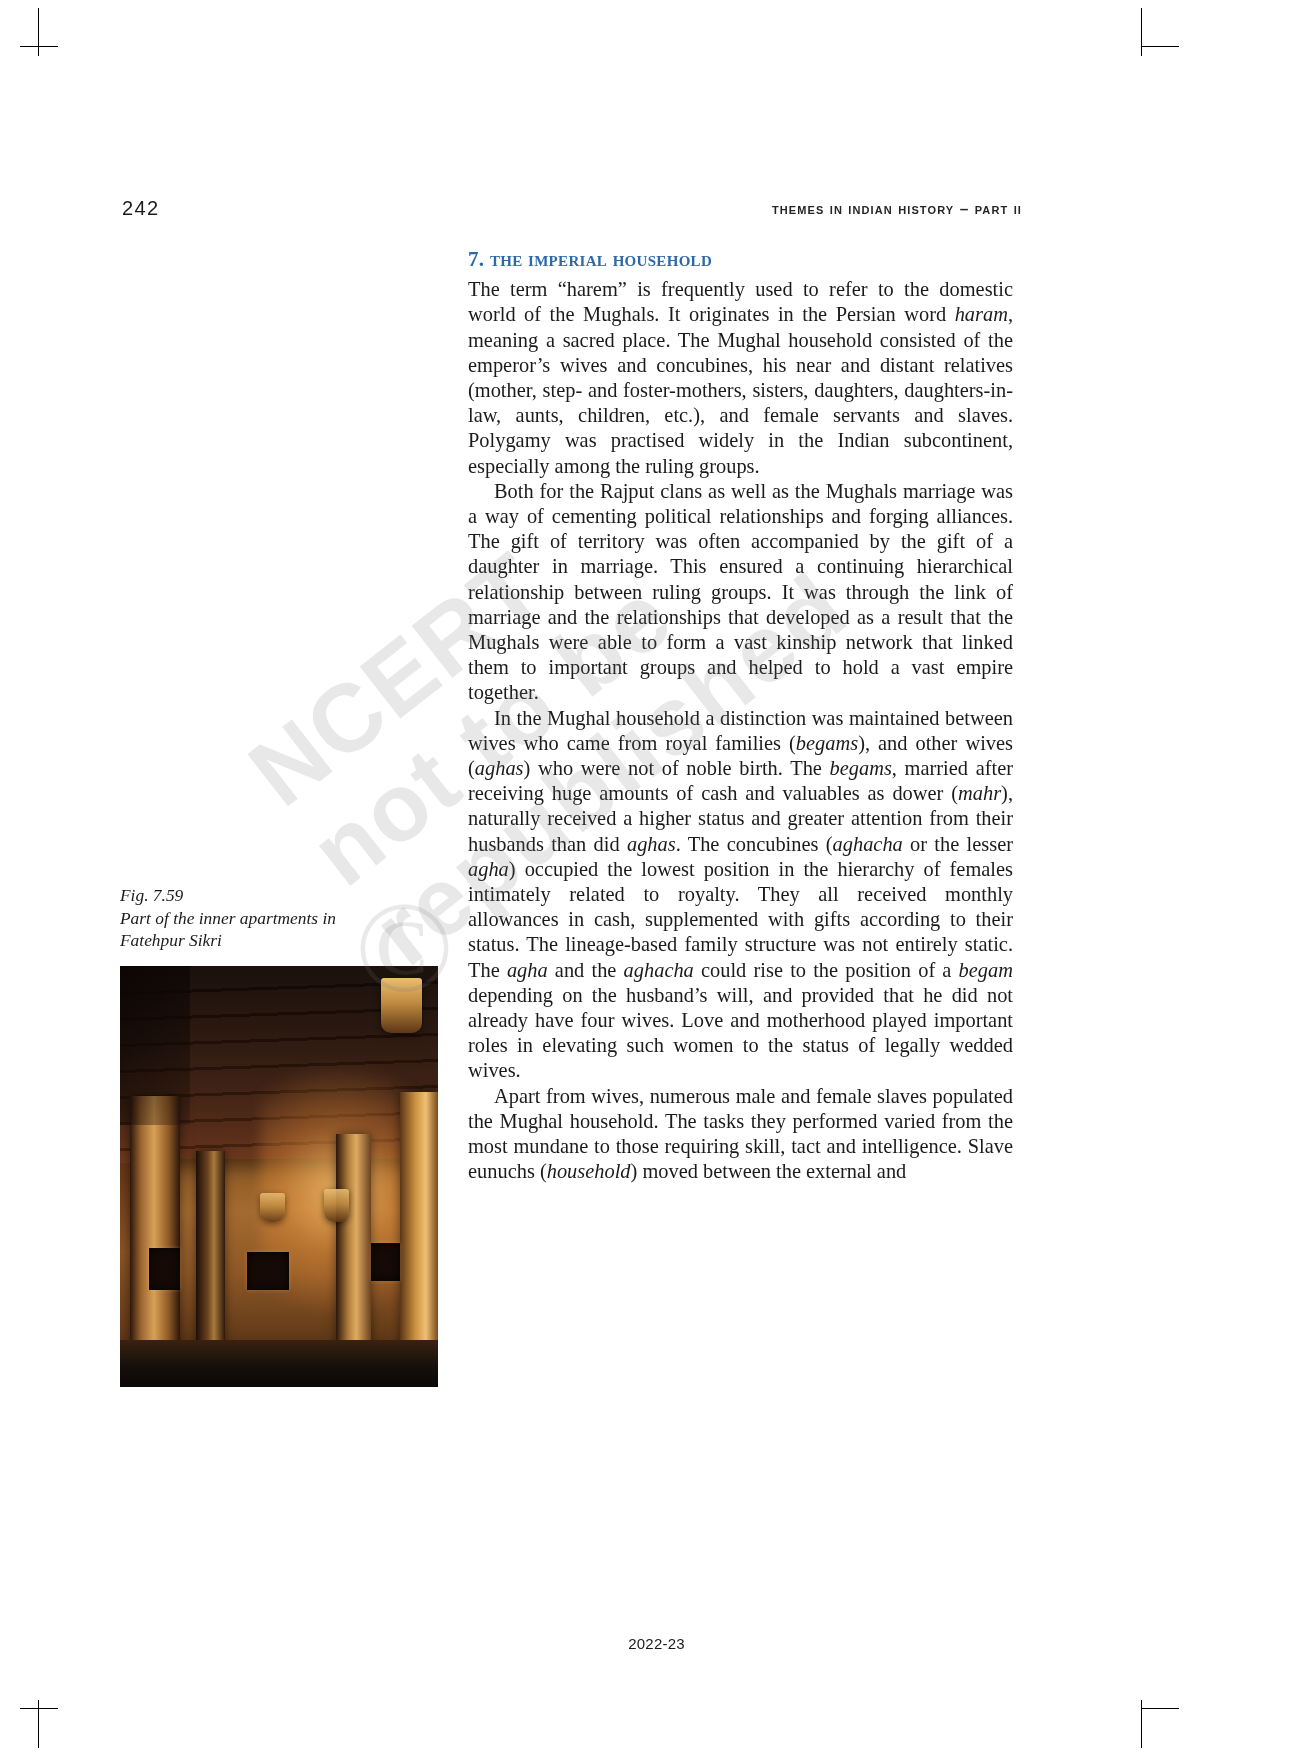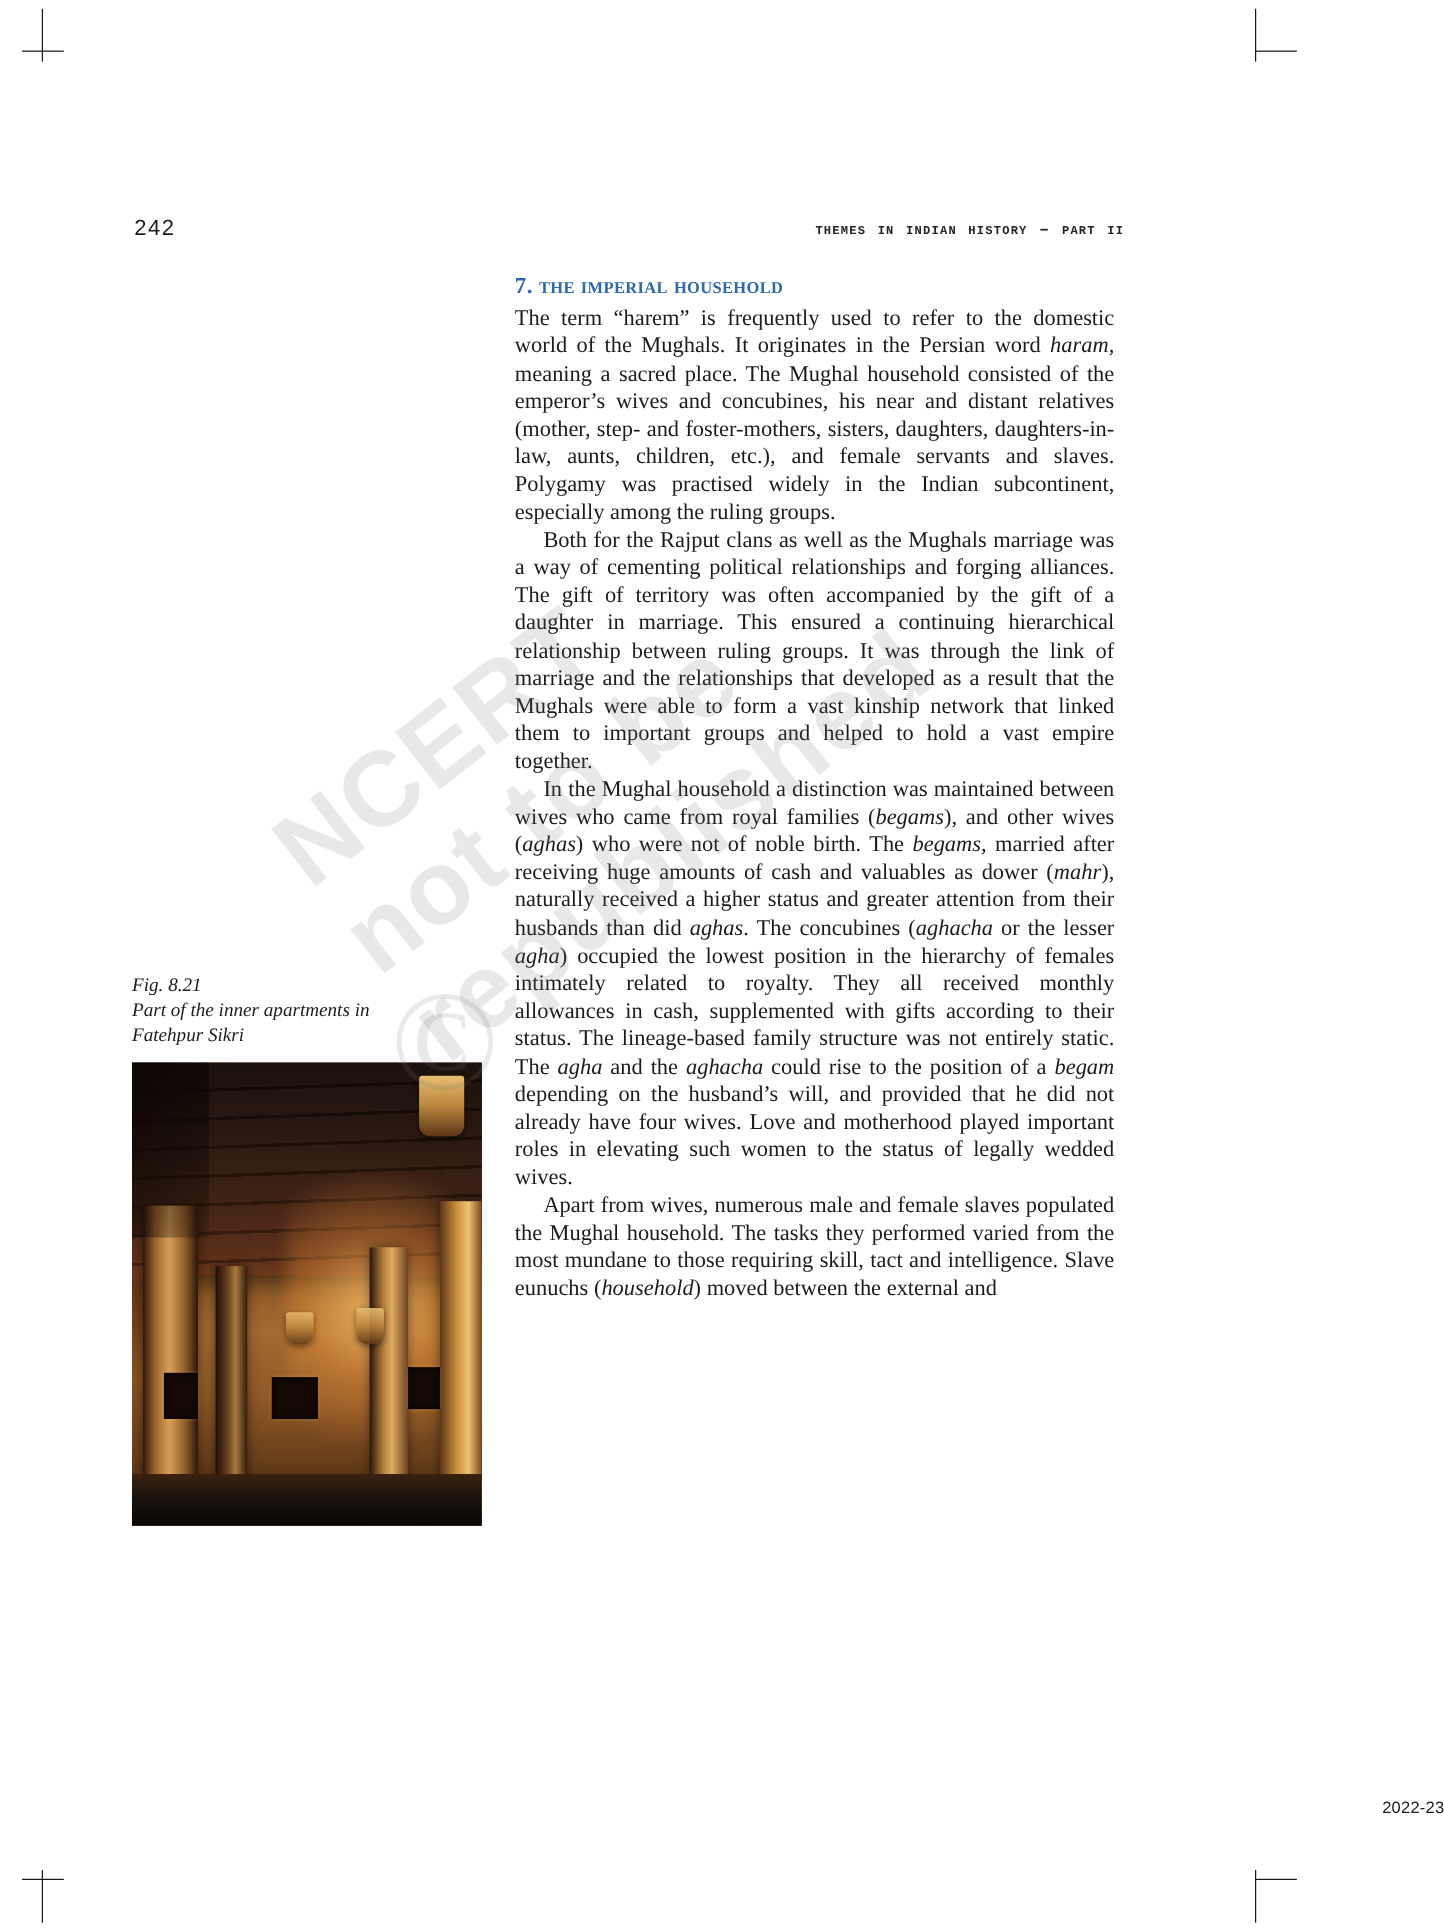--- a/index.html
+++ b/index.html
@@ -38,21 +38,21 @@
     font-family: "Liberation Sans", "DejaVu Sans", sans-serif;
     font-weight: normal;
     font-size: 20px;
     letter-spacing: 1.4px;
     color: #1b1b1b;
   }
   .running-head {
     position: absolute;
     right: 291px;
     top: 200px;
-    font-family: Liberation Mono, monospace;
+    font-family: Liberation Sans, sans-serif;
     font-weight: bold;
     font-size: 15.5px;
     letter-spacing: 1.1px;
     font-variant: small-caps;
     text-transform: lowercase;
     color: #242424;
     white-space: nowrap;
     margin-left: 26px;
   }
 
@@ -208,21 +208,21 @@
     user-select: none;
     z-index: 5;
   }
 
   
   .footer-year {
     position: absolute;
     left: 0;
     right: 0;
     top: 1635px;
-    text-align: right;
+    text-align: center;
     font-family: "Liberation Sans", "DejaVu Sans", sans-serif;
     font-size: 15px;
     color: #1b1b1b;
     letter-spacing: 0.2px;
   }
 </style>
 </head>
 <body>
 
 <div class="crop-mark cm-tl-v"></div>
@@ -236,21 +236,21 @@
 
 <div class="page-number">242</div>
 <div class="running-head">Themes in Indian History – Part ii</div>
 
 <div class="watermark">NCERT
 not to be
 republished</div>
 <div class="watermark-c">©</div>
 
 <div class="figure-block">
-  <div class="figure-caption">Fig. 8.21
+  <div class="figure-caption">Fig. 7.59
 Part of the inner apartments in
 Fatehpur Sikri</div>
   <div class="figure-photo">
     <div class="ph-base"></div>
     <div class="ph-ceiling"></div>
     <div class="ph-backwall"></div>
     <div class="ph-glow"></div>
     <div class="ph-col c1"></div>
     <div class="ph-col c2"></div>
     <div class="ph-col c3"></div>

